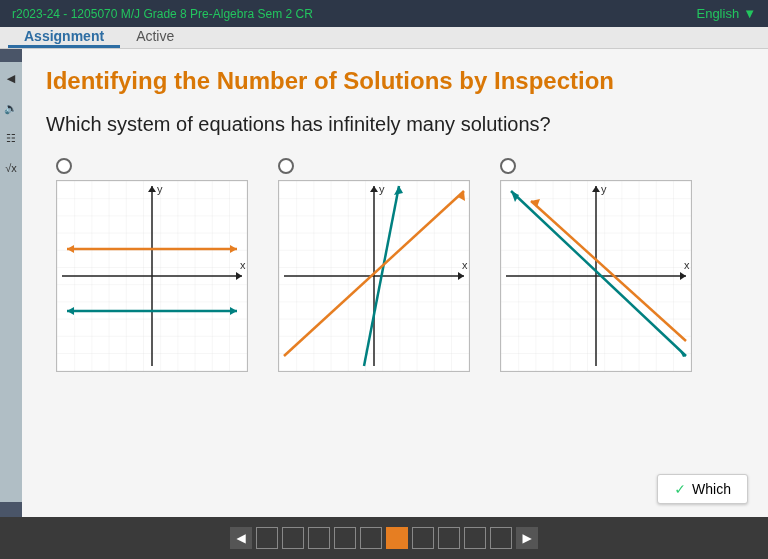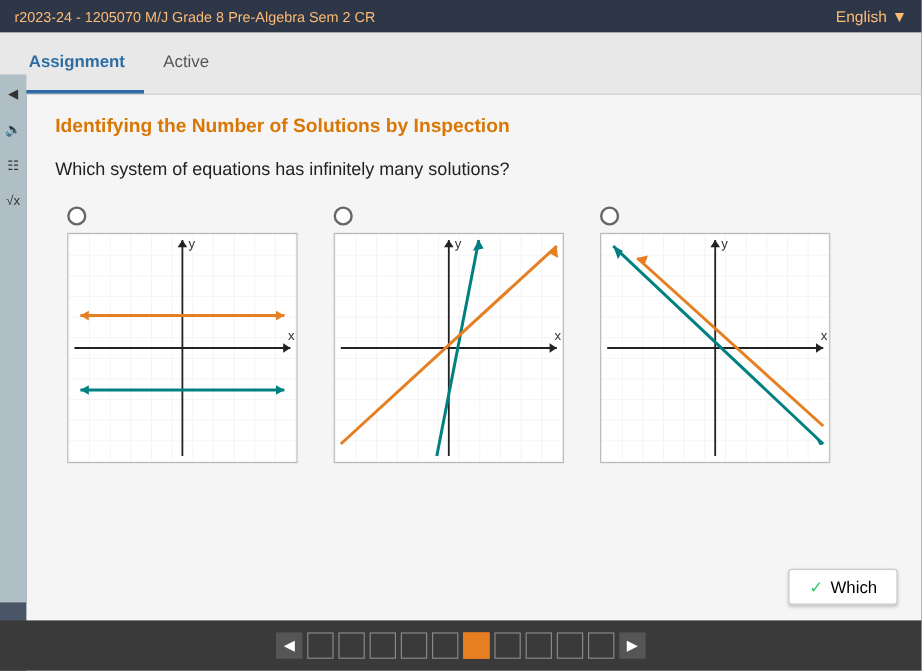--- a/index.html
+++ b/index.html
@@ -8,42 +8,42 @@
       background: #4a5568;
       width: 768px;
       height: 559px;
       overflow: hidden;
       position: relative;
     }
 
     
     .top-bar {
       background: #2d3748;
-      color: #fdba74;
+      color: #22c55e;
       font-size: 13px;
       padding: 5px 12px;
       display: flex;
       align-items: center;
       justify-content: space-between;
       height: 27px;
     }
     .top-bar-title { font-size: 12px; }
     .top-bar-lang {
       display: flex;
       align-items: center;
       gap: 4px;
       cursor: pointer;
     }
 
     
     .tab-bar {
       background: #e8e8e8;
       display: flex;
       align-items: stretch;
-      height: 52px;
+      height: 22px;
       padding: 0 8px;
       border-bottom: 1px solid #ccc;
     }
     .tab-item {
       padding: 0 16px;
       display: flex;
       align-items: center;
       font-size: 14px;
       cursor: pointer;
       font-weight: 600;
@@ -87,28 +87,28 @@
     
     .main-content {
       background: #f5f5f5;
       margin-left: 22px;
       margin-top: 0;
       padding: 18px 24px;
       min-height: 480px;
     }
 
     .lesson-title {
-      font-size: 16px;
+      font-size: 24px;
       font-weight: 700;
       color: #d97706;
       margin-bottom: 18px;
     }
 
     .question-text {
-      font-size: 15px;
+      font-size: 20px;
       color: #222;
       margin-bottom: 22px;
     }
 
     
     .options-row {
       display: flex;
       align-items: flex-start;
       gap: 30px;
       margin-left: 10px;

